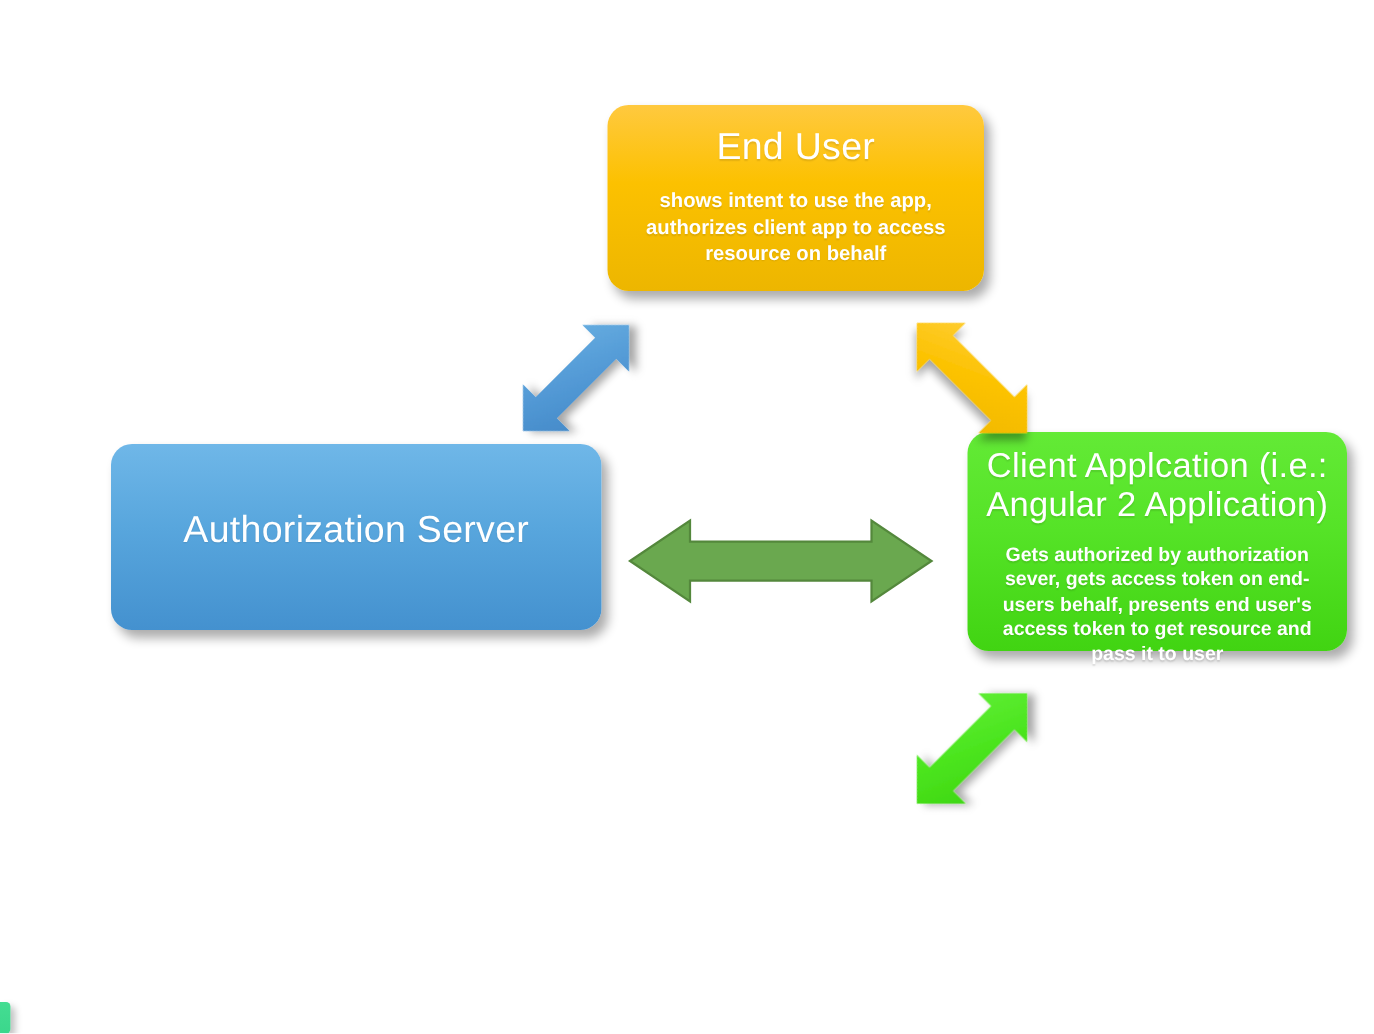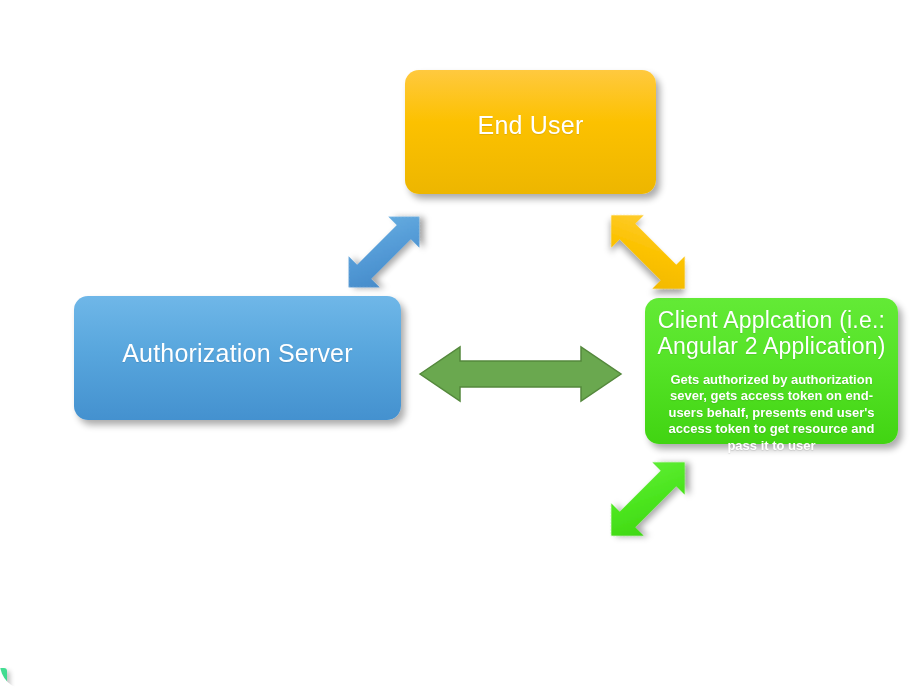--- a/index.html
+++ b/index.html
@@ -10,21 +10,20 @@
   }
   body {
     font-family: "Liberation Sans", sans-serif;
   }
   #canvas {
     position: relative;
     width: 916px;
     height: 689px;
     background: #ffffff;
     overflow: hidden;
-    border-radius: 25px;
   }
 
   
   .node {
     position: absolute;
     border-radius: 14px;
     box-sizing: border-box;
     display: flex;
     flex-direction: column;
     align-items: center;
@@ -66,21 +65,21 @@
   #node-end-user .title { margin-bottom: 13px; }
 
   #node-auth-server {
     left: 74px; top: 296px; width: 327px; height: 124px;
     background: linear-gradient(to bottom, #6fb7e8 0%, #58a6dd 45%, #4491cf 100%);
     justify-content: center;
   }
   #node-auth-server .title { margin-bottom: 8px; }
 
   #node-client-app {
-    left: 645px; top: 298px; width: 253px; height: 146px;
+    left: 645px; top: 288px; width: 253px; height: 146px;
     background: linear-gradient(to bottom, #63ea36 0%, #55e327 45%, #41d412 100%);
     justify-content: flex-start;
     padding-top: 10px;
   }
   #node-client-app .title { margin-bottom: 12px; }
   #node-client-app .desc { font-size: 13px; line-height: 1.28; }
 
   #node-resource-server {
     left: 405px; top: 548px; width: 252px; height: 123px;
     background: linear-gradient(to bottom, #59e9a9 0%, #49e09a 45%, #3bd78c 100%);
@@ -107,20 +106,21 @@
     box-shadow: 3px 3px 5px rgba(0,0,0,0.25);
   }
 </style>
 </head>
 <body>
 
 <div id="canvas">
 
   <div class="node" id="node-end-user">
     <div class="title">End User</div>
+    <div class="desc">shows intent to use the app, authorizes client app to access resource on behalf</div>
   </div>
 
   <div class="node" id="node-auth-server">
     <div class="title">Authorization Server</div>
   </div>
 
   <div class="node" id="node-client-app">
     <div class="title small">Client Applcation (i.e.: Angular 2 Application)</div>
     <div class="desc">Gets authorized by authorization sever, gets access token on end-users behalf, presents end user's access token to get resource and pass it to user</div>
   </div>

